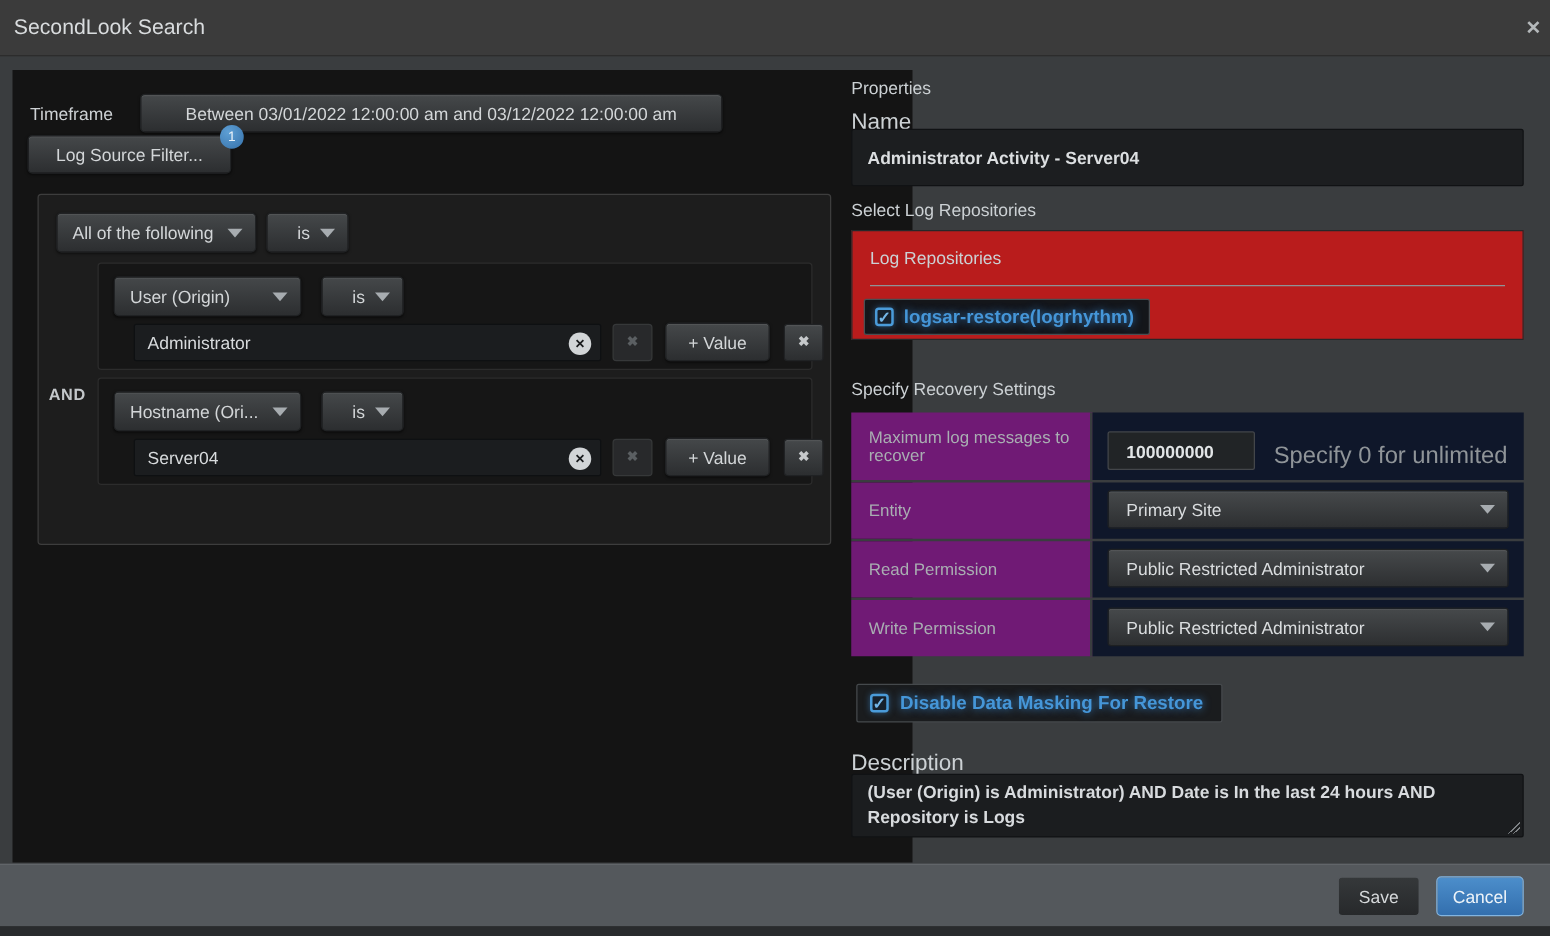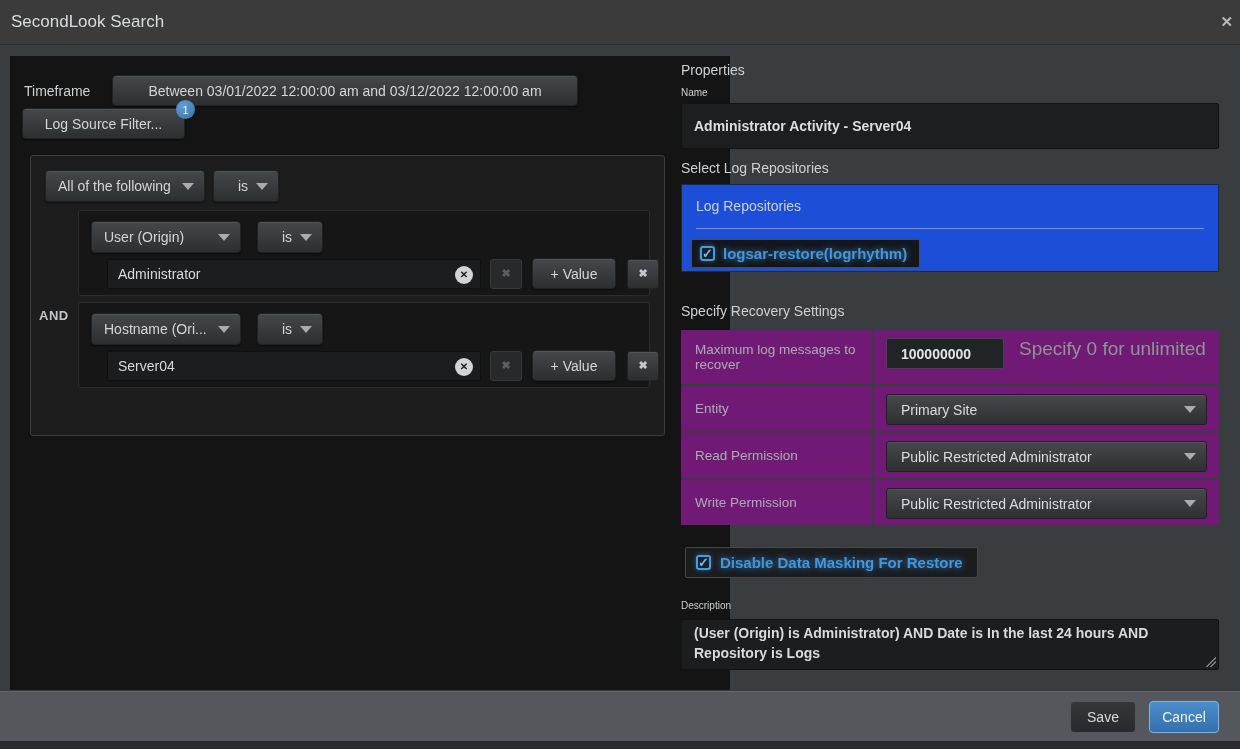--- a/index.html
+++ b/index.html
@@ -15,21 +15,21 @@
   .footer { position:absolute; left:0; top:691px; width:1240px; height:50px; background:#54585c; border-top:1px solid #616569; }
   .bottom-strip { position:absolute; left:0; top:741px; width:1240px; height:8px; background:#292b2d; }
   .btn-save { position:absolute; right:104px; top:9px; width:66px; height:32px; background:linear-gradient(#35383a,#27292b); border:1px solid #54585c; border-radius:4px; color:#d6d9db; font-size:14px; cursor:pointer; }
   .btn-cancel { position:absolute; right:21px; top:9px; width:70px; height:32px; background:linear-gradient(#4c8ecb,#336fae); border:1px solid #82b4e0; border-radius:4px; color:#eef4f9; font-size:14px; cursor:pointer; }
 
   
   .btn { display:inline-flex; align-items:center; justify-content:center; background:linear-gradient(#45484a,#2c2e30); border:1px solid #202224; border-radius:4px; box-shadow:inset 0 1px 0 rgba(255,255,255,.07), 0 1px 2px rgba(0,0,0,.5); color:#d3d6d8; font-size:14px; cursor:pointer; }
   .dd { justify-content:space-between; padding:0 10px 0 12px; }
   .caret { width:0; height:0; border-left:6px solid transparent; border-right:6px solid transparent; border-top:7px solid #a7acb0; margin-left:8px; }
   .heading { color:#ccd1d4; font-size:14px; }
-  .sublabel { color:#ccd1d4; font-size:10px; }
+  .sublabel { color:#ccd1d4; font-size:18px; }
 
   
   .left-panel { position:absolute; left:10px; top:56px; width:720px; height:634px; background:#141414; }
   .tf-label { position:absolute; left:14px; top:27px; color:#cdd1d4; font-size:14px; }
   .tf-btn { position:absolute; left:102px; top:19px; width:466px; height:31px; }
   .lsf-btn { position:absolute; left:12px; top:52px; width:163px; height:31px; }
   .badge { position:absolute; left:166px; top:44px; width:19px; height:19px; border-radius:50%; background:radial-gradient(circle at 35% 30%, #5e9fd4, #3672ab); color:#eaf2f9; font-size:11px; display:flex; align-items:center; justify-content:center; z-index:3; }
 
   .filter-panel { position:absolute; left:20px; top:99px; width:635px; height:281px; background:#1d1d1d; border:1px solid #3d3d3d; border-radius:3px; }
   .fp-row { position:absolute; left:14px; top:14px; display:flex; gap:8px; }
@@ -52,32 +52,32 @@
   .fp-bottom { position:absolute; left:14px; top:240px; display:flex; gap:8px; }
   .btn-addfilter, .btn-addgroup { width:78px; height:31px; }
 
   
   .right-panel { position:absolute; left:681px; top:56px; width:538px; }
   .rp-properties { position:absolute; left:0; top:6px; }
   .rp-name { position:absolute; left:0; top:31px; }
   .text-input { background:#1c1e20; border:1px solid #101214; border-radius:2px; color:#dcdfe1; font-size:14px; font-weight:bold; display:flex; align-items:center; padding:0 12px; }
   .name-input { position:absolute; left:0; top:47px; width:538px; height:46px; }
   .rp-selectrepos { position:absolute; left:0; top:104px; }
-  .repos-panel { position:absolute; left:0; top:128px; width:538px; height:88px; background:#1d4ed8; border:1px solid #26282a; }
+  .repos-panel { position:absolute; left:0; top:128px; width:538px; height:88px; background:#b91c1c; border:1px solid #26282a; }
   .repos-title { position:absolute; left:14px; top:13px; color:#ccd1d4; font-size:14px; }
   .repos-rule { position:absolute; left:14px; right:14px; top:43px; height:1px; background:#90949 7; background:#8f9396; }
   .repo-item { position:absolute; left:9px; top:54px; height:29px; display:inline-flex; align-items:center; gap:8px; padding:0 12px 0 8px; background:#14161a; border:1px solid #4a4e52; border-radius:2px; cursor:pointer; }
   .cb { width:15px; height:15px; border:2px solid #4a9bd9; border-radius:3px; background:#16202c; color:#74b6e8; font-size:13px; font-weight:bold; line-height:11px; display:flex; align-items:flex-end; justify-content:center; box-shadow:0 0 5px rgba(64,140,210,.55); }
   .blue-glow { color:#4596d8; font-size:15px; font-weight:bold; text-shadow:0 0 7px rgba(60,140,215,.9); }
   .rp-recovery { position:absolute; left:0; top:247px; }
   .settings-table { position:absolute; left:0; top:274px; width:538px; }
   .srow { display:flex; border-top:2px solid #3a3d3f; }
   .srow:first-child { border-top:none; }
   .slabel { width:193px; background:#701a75; color:#a9aeb2; font-size:13.5px; padding:9px 14px; border-right:2px solid #3a3d3f; display:flex; align-items:center; }
-  .svalue { flex:1; background:#701a75; display:flex; align-items:flex-start; padding:8px 12px; }
+  .svalue { flex:1; background:#0f172a; display:flex; align-items:flex-end; padding:8px 12px; }
   .row-h1 { height:54px; } .row-h2 { height:47px; }
   .num-input { width:118px; height:31px; background:#212426; border:1px solid #43464a; border-radius:2px; color:#e2e5e7; font-size:14px; font-weight:bold; display:flex; align-items:center; padding:0 14px; }
   .hint { margin-left:15px; color:#8f9498; font-size:19px; }
   .select { position:relative; width:100%; height:31px; background:linear-gradient(#46494b,#2d2f31); border:1px solid #1e2022; border-radius:3px; box-shadow:inset 0 1px 0 rgba(255,255,255,.07); color:#dadddf; font-size:14px; display:flex; align-items:center; padding:0 30px 0 14px; cursor:pointer; }
   .select .caret { position:absolute; right:10px; }
   .masking { position:absolute; left:4px; top:491px; height:31px; display:inline-flex; align-items:center; gap:9px; padding:0 14px 0 10px; background:#1a1c1e; border:1px solid #45494c; border-radius:2px; cursor:pointer; }
   .rp-desc { position:absolute; left:0; top:544px; }
   .textarea { position:absolute; left:0; top:563px; width:538px; height:51px; background:#1b1d1f; border:1px solid #101214; border-radius:2px; color:#d8dbde; font-size:14px; font-weight:bold; line-height:1.4; padding:4px 20px 4px 12px; overflow:hidden; }
   .resize-handle { position:absolute; right:2px; bottom:2px; width:10px; height:10px; background:linear-gradient(135deg, transparent 50%, #7d8184 50%, #7d8184 57%, transparent 57%, transparent 70%, #7d8184 70%, #7d8184 77%, transparent 77%); cursor:nwse-resize; }
 </style>

